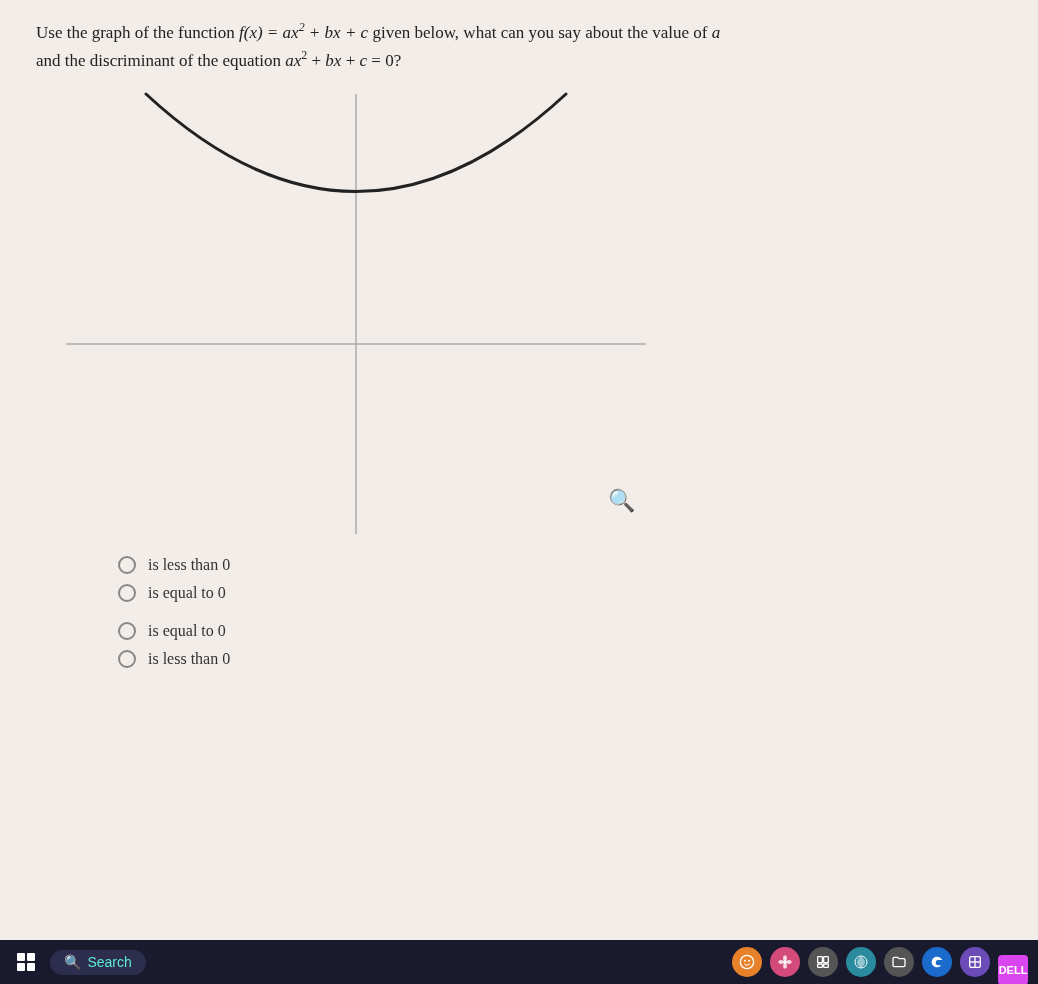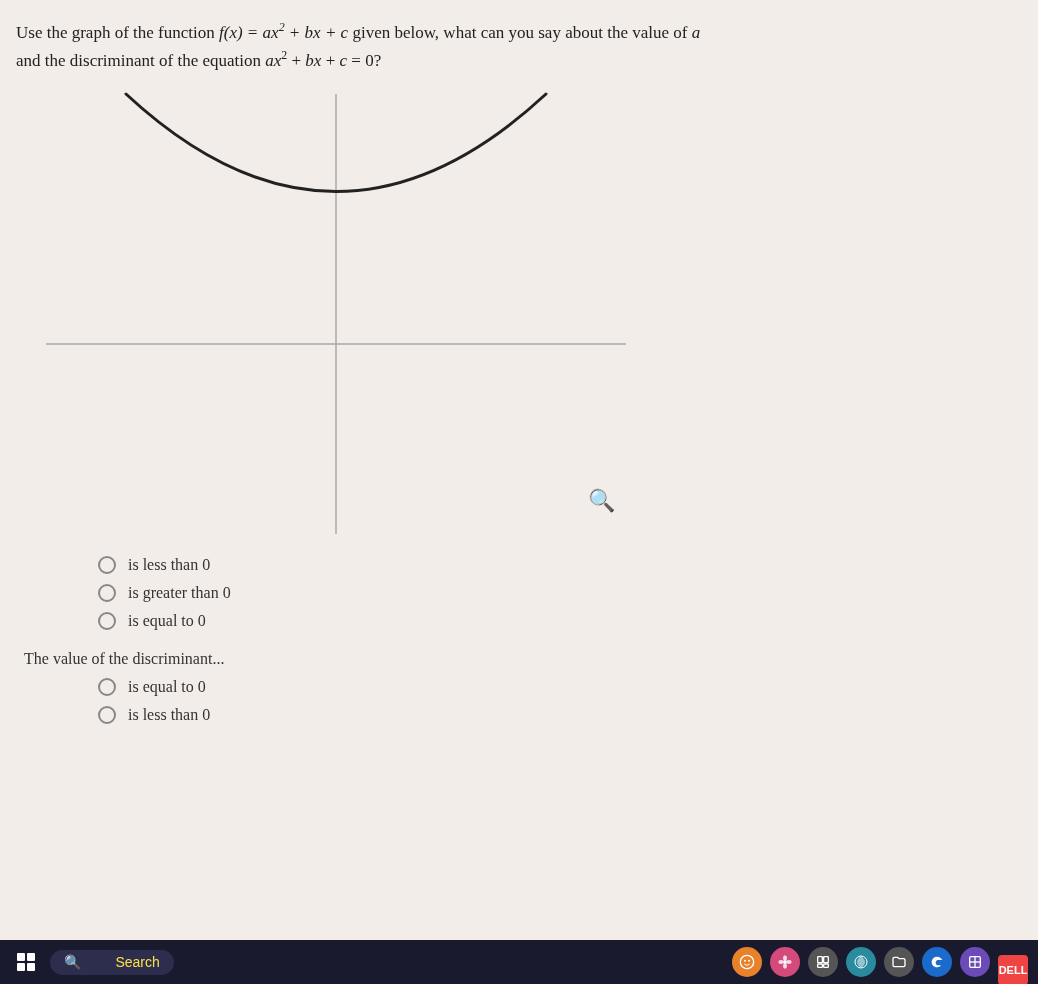--- a/index.html
+++ b/index.html
@@ -8,21 +8,21 @@
       height: 984px;
       background: #e8e0d8;
       font-family: 'Times New Roman', Times, serif;
       overflow: hidden;
       position: relative;
     }
 
     .main-card {
       background: #f2ede8;
       margin: 0;
-      padding: 18px 24px 20px 16px;
+      padding: 18px 24px 20px 36px;
       min-height: 940px;
       position: relative;
     }
 
     .question-text {
       font-size: 17px;
       color: #222;
       line-height: 1.55;
       margin-bottom: 10px;
       font-family: 'Times New Roman', Times, serif;
@@ -147,24 +147,23 @@
       cursor: pointer;
       flex: 0 0 auto;
     }
 
     .taskbar-search-icon {
       color: #ccc;
       font-size: 14px;
     }
 
     .taskbar-search-text {
-      color: #fde047;
+      color: #5eead4;
       font-size: 14px;
       font-family: Segoe UI, sans-serif;
-      margin-left: 28px;
     }
 
     .taskbar-icons {
       display: flex;
       align-items: center;
       margin-left: auto;
       gap: 8px;
     }
 
     .taskbar-icon {
@@ -177,21 +176,21 @@
       font-size: 18px;
       cursor: pointer;
     }
 
     .taskbar-icon.orange { background: #e8822a; }
     .taskbar-icon.pink { background: #d44a7a; }
     .taskbar-icon.teal { background: #2a8a9e; }
     .taskbar-icon.blue { background: #1a6bcc; }
     .taskbar-icon.purple { background: #6b4bb8; }
     .taskbar-icon.gray { background: #555; }
-    .taskbar-icon.dell { background: #ef4444; border-radius: 4px; margin-top: 16px; }
+    .taskbar-icon.dell { background: #d946ef; border-radius: 4px; margin-top: 16px; }
 
     .taskbar-icon svg {
       width: 16px; height: 16px;
     }
   </style>
 </head>
 <body>
 
 <div class="main-card">
   <p class="question-text">
@@ -215,31 +214,26 @@
   </div>
 
   <div class="section-a">
     <div class="radio-group">
       <label class="radio-option">
         <span class="radio-circle"></span>
         <span>is less than 0</span>
       </label>
       <label class="radio-option">
         <span class="radio-circle"></span>
-        <span>is greater than 0</span>
-      </label>
-      <label class="radio-option">
-        <span class="radio-circle"></span>
         <span>is equal to 0</span>
       </label>
     </div>
   </div>
 
   <div class="section-discriminant">
-    <p class="section-label">The value of the discriminant...</p>
     <div class="radio-group">
       <label class="radio-option">
         <span class="radio-circle"></span>
         <span>is equal to 0</span>
       </label>
       <label class="radio-option">
         <span class="radio-circle"></span>
         <span>is less than 0</span>
       </label>
     </div>

